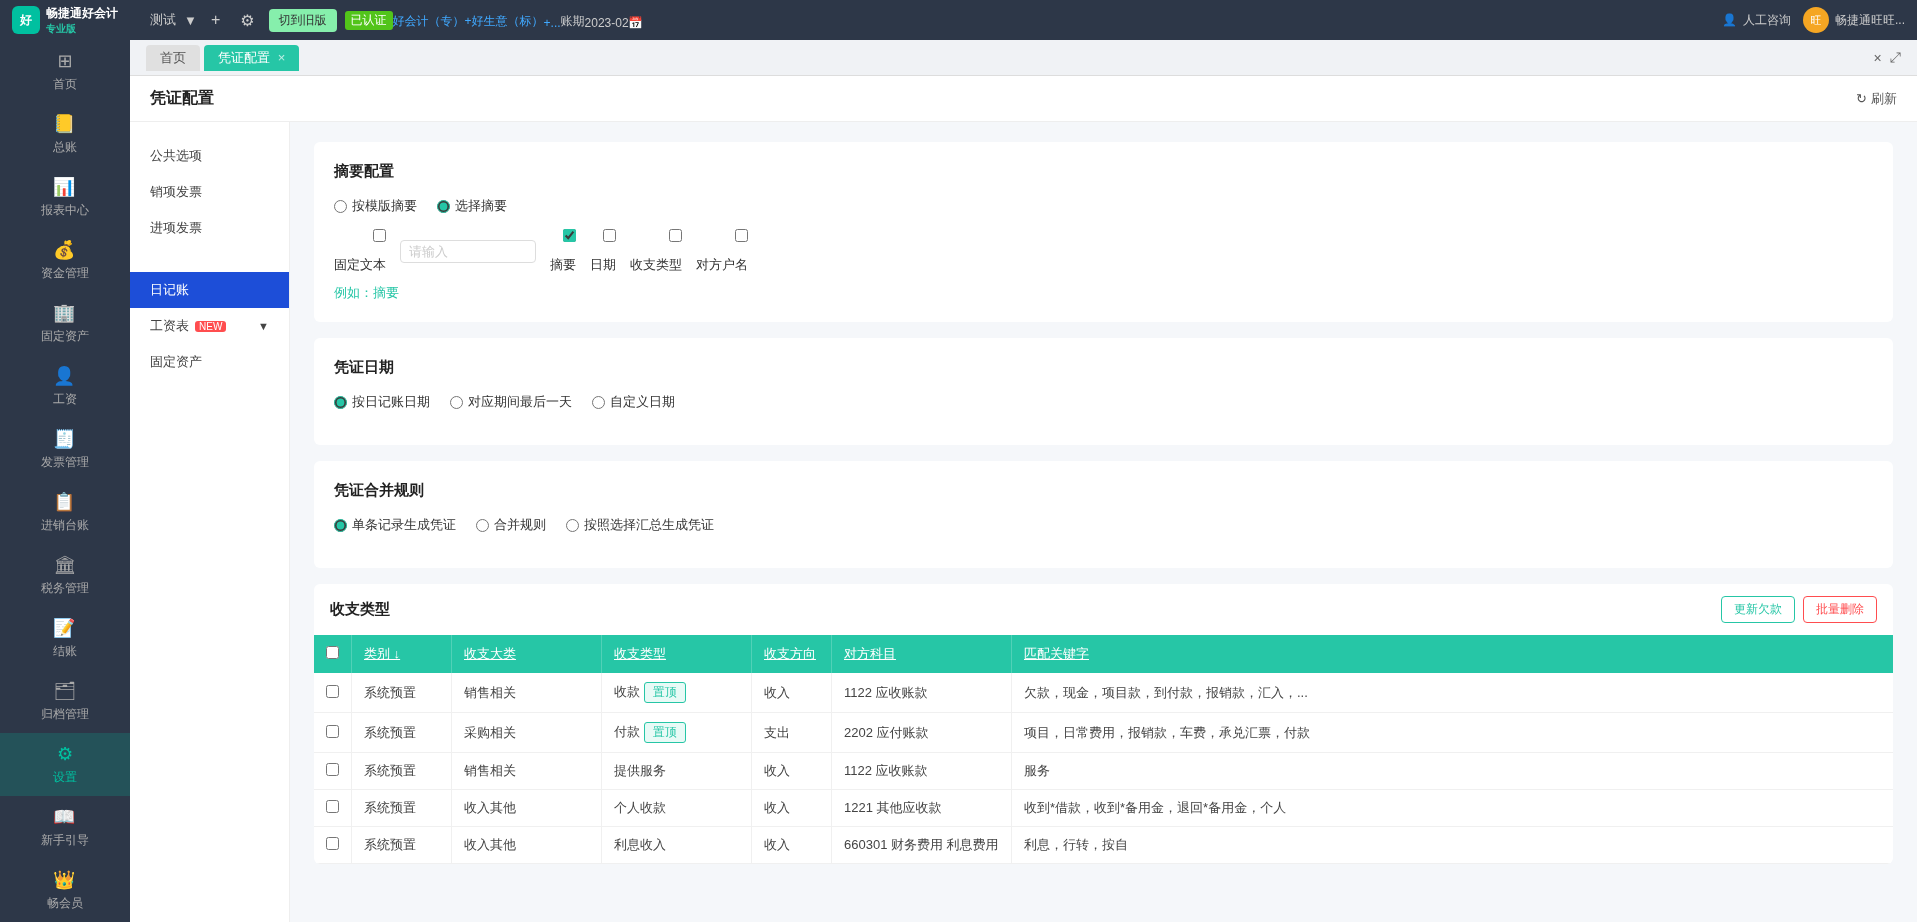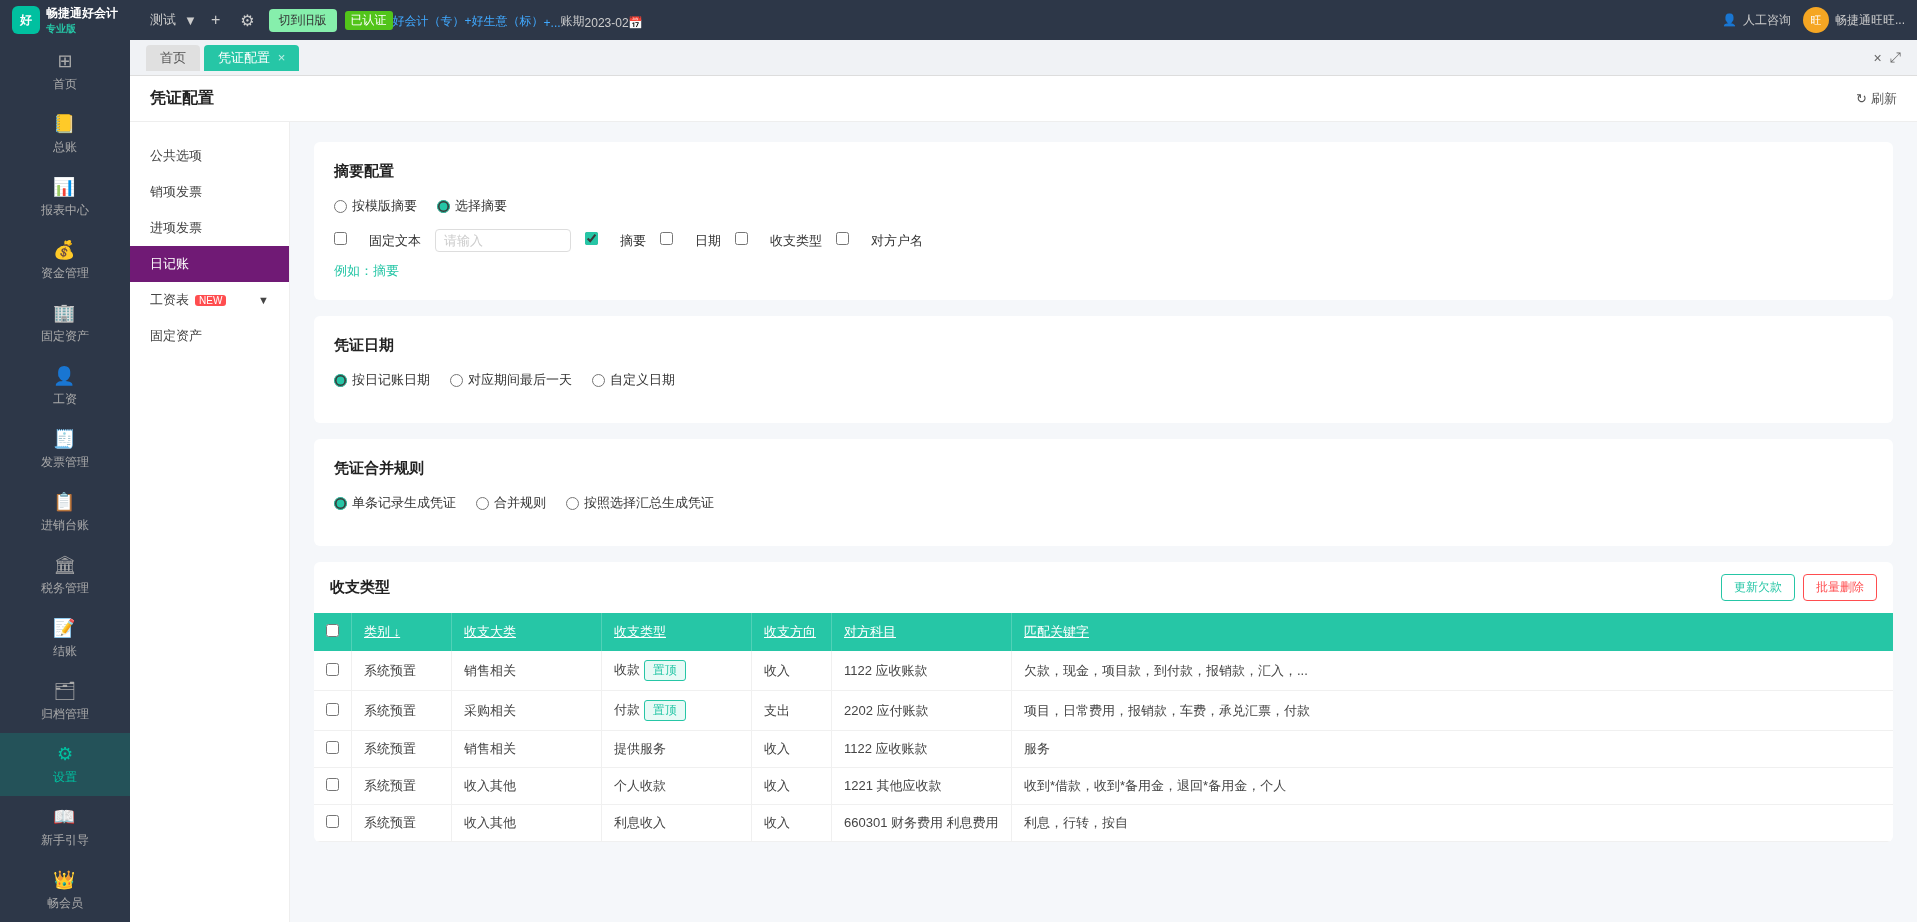--- a/index.html
+++ b/index.html
@@ -242,21 +242,21 @@
     }
     .left-nav-item {
       padding: 9px 20px;
       cursor: pointer;
       font-size: 13px;
       color: #444;
       display: flex;
       align-items: center;
       gap: 6px;
     }
-    .left-nav-item.active { background: #701a75; color: white; }
+    .left-nav-item.active { background: #1d4ed8; color: white; margin-top: 26px; }
     .left-nav-item .new-badge {
       background: #ff4d4f;
       color: white;
       font-size: 10px;
       padding: 0 4px;
       border-radius: 3px;
     }
     .left-nav-chevron { margin-left: auto; font-size: 11px; }
 
     .right-content {
@@ -301,24 +301,25 @@
 
     
     .checkbox-row {
       display: flex;
       align-items: center;
       gap: 14px;
       margin-bottom: 10px;
     }
     .checkbox-label {
       display: flex;
-      align-items: flex-start;
-      gap: 22px;
-      cursor: pointer;
-      font-size: 13px;
+      align-items: flex-end;
+      gap: 14px;
+      cursor: pointer;
+      font-size: 13px;
+      flex-direction: column;
     }
     .checkbox-input {
       accent-color: #26c6a6;
       cursor: pointer;
     }
     .text-input-small {
       border: 1px solid #ddd;
       border-radius: 4px;
       padding: 3px 8px;
       font-size: 13px;

